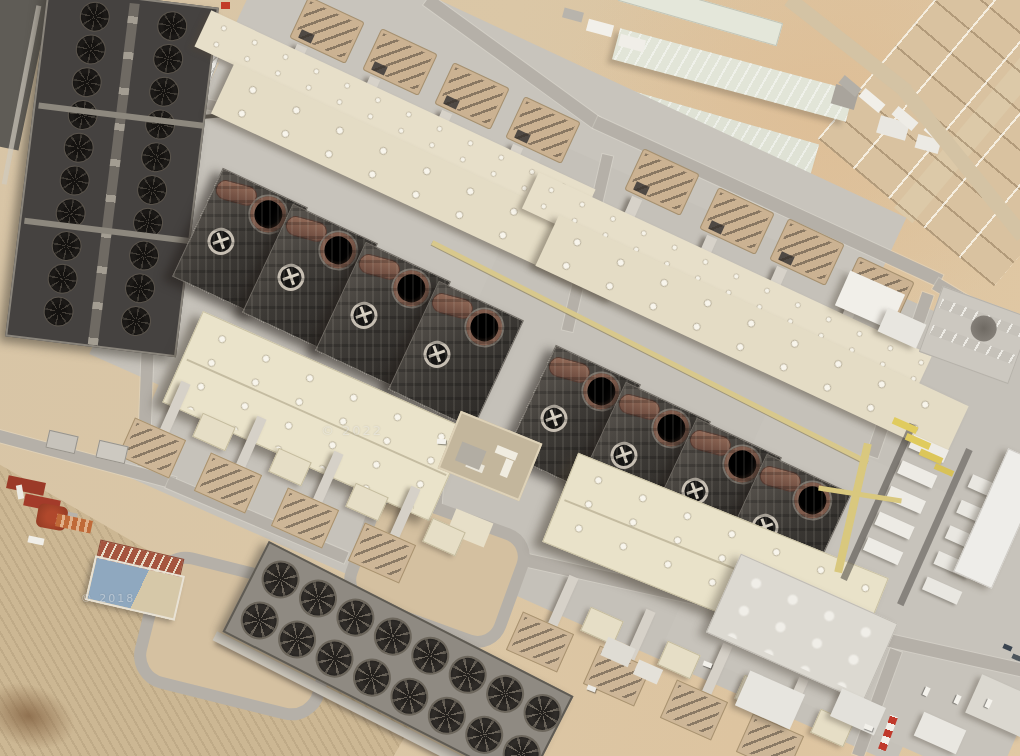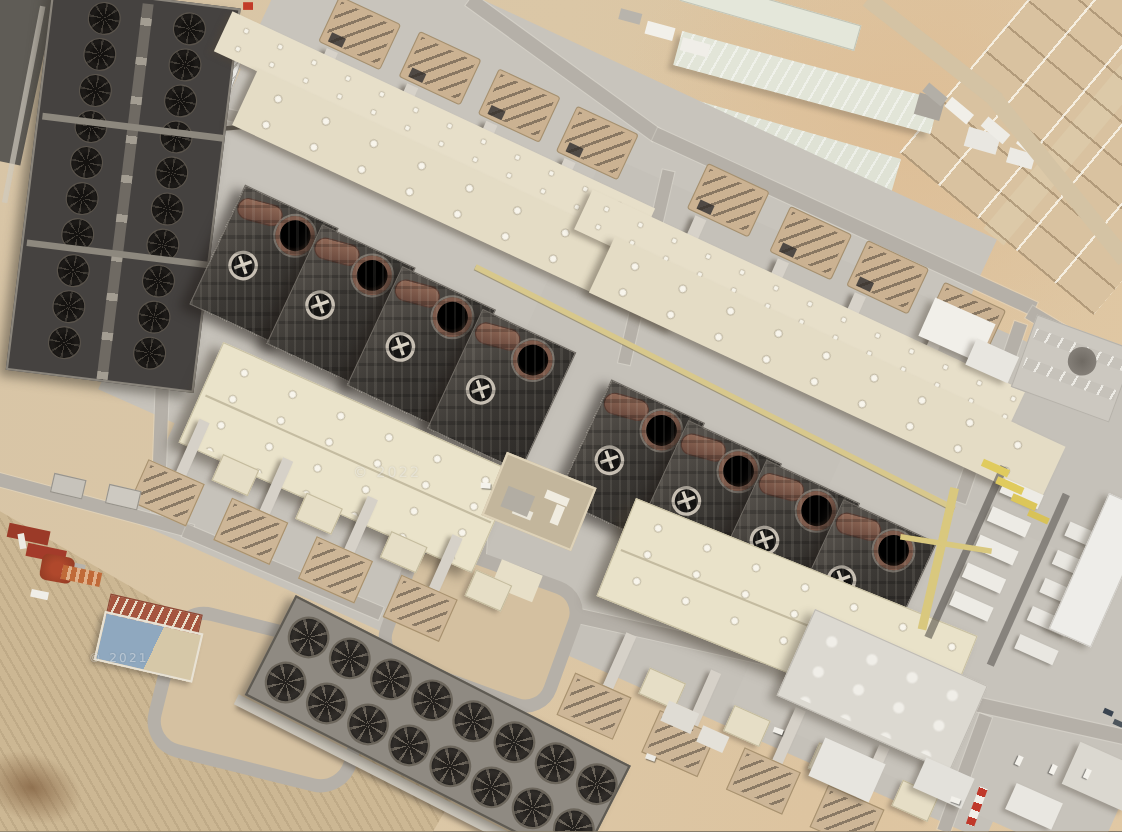--- a/index.html
+++ b/index.html
@@ -314,14 +314,14 @@
     <div class="it" style="left: 884px; top: 715px; width: 8px; height: 36px; transform: rotate(20deg); background: repeating-linear-gradient(0deg, rgb(192, 57, 43) 0px, rgb(192, 57, 43) 7px, rgb(242, 239, 233) 7px, rgb(242, 239, 233) 14px);"></div>
     <div class="it" style="left: 921.5px; top: 688.5px; width: 9px; height: 5px; transform: rotate(115deg); background: rgb(244, 242, 236); box-shadow: rgba(0, 0, 0, 0.4) 1px 1px 1px;"></div>
     <div class="it" style="left: 952.5px; top: 696.5px; width: 9px; height: 5px; transform: rotate(115deg); background: rgb(244, 242, 236); box-shadow: rgba(0, 0, 0, 0.4) 1px 1px 1px;"></div>
     <div class="it" style="left: 983.5px; top: 700.5px; width: 9px; height: 5px; transform: rotate(115deg); background: rgb(244, 242, 236); box-shadow: rgba(0, 0, 0, 0.4) 1px 1px 1px;"></div>
     <div class="it" style="left: 863.5px; top: 724.5px; width: 9px; height: 5px; transform: rotate(20deg); background: rgb(242, 240, 234); box-shadow: rgba(0, 0, 0, 0.4) 1px 1px 1px;"></div>
     <div class="it" style="left: 702.5px; top: 661.5px; width: 9px; height: 5px; transform: rotate(20deg); background: rgb(242, 240, 234); box-shadow: rgba(0, 0, 0, 0.4) 1px 1px 1px;"></div>
     <div class="it" style="left: 586.5px; top: 685.5px; width: 9px; height: 5px; transform: rotate(20deg); background: rgb(236, 234, 228); box-shadow: rgba(0, 0, 0, 0.4) 1px 1px 1px;"></div>
     <div class="it" style="left: 1002.5px; top: 644.5px; width: 9px; height: 5px; transform: rotate(24deg); background: rgb(58, 68, 80);"></div>
     <div class="it" style="left: 1011.5px; top: 654.5px; width: 9px; height: 5px; transform: rotate(24deg); background: rgb(77, 85, 92);"></div>
     <div class="wm wm1">© 2022</div>
-    <div class="wm wm2">© 2021</div>
+    <div class="wm wm2">© 2018</div>
   </div>
 
 </body></html>

